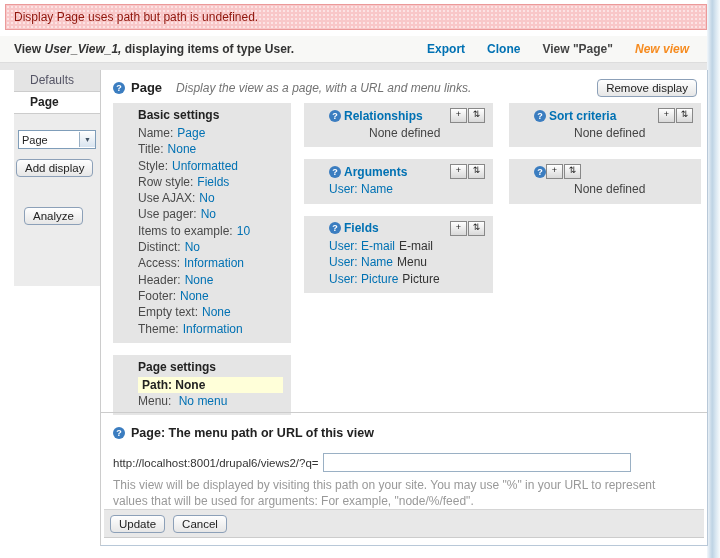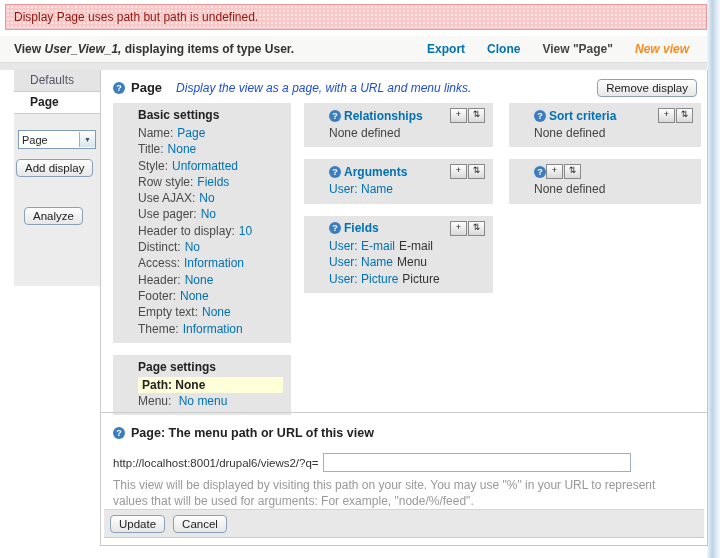--- a/index.html
+++ b/index.html
@@ -48,21 +48,21 @@
       border:1px solid #8ca0b8;border-radius:4px;padding:2px 8px;font-size:11.5px;
       color:#222;cursor:pointer;white-space:nowrap;}
   .side-panel .btn.add{margin:10px 0 0 2px;}
   .side-panel .btn.analyze{margin:30px 0 0 10px;}
 
   
   .main{position:absolute;left:100px;top:70px;width:606px;height:475px;background:#fff;
       border-left:1px solid #ccc;border-right:1px solid #b8c8d8;border-bottom:1px solid #b8c8d8;}
   .disp-header{position:absolute;left:12px;top:10px;display:flex;align-items:center;gap:6px;}
   .disp-header .dtitle{font-weight:bold;font-size:13px;color:#222;}
-  .disp-header .ddesc{font-style:italic;color:#1d4ed8;margin-left:8px;}
+  .disp-header .ddesc{font-style:italic;color:#737373;margin-left:8px;}
   .remove-btn{position:absolute;right:10px;top:9px;}
 
   .help{display:inline-flex;width:12px;height:12px;border-radius:50%;background:#3b7dc0;
       color:#fff;font-size:9px;font-weight:bold;align-items:center;justify-content:center;
       flex:0 0 auto;cursor:pointer;}
 
   .col{position:absolute;top:33px;}
   .col1{left:12px;width:178px;}
   .col2{left:203px;width:189px;}
   .col3{left:408px;width:192px;}
@@ -70,21 +70,21 @@
   .cat-box{background:#e5e5e5;padding:5px 8px 6px 25px;margin-bottom:12px;}
   .cat-head{display:flex;align-items:center;margin-bottom:2px;}
   .cat-head .ctitle{color:#0071B3;font-weight:bold;margin-left:3px;flex:1;cursor:pointer;}
   .mini-btns{display:flex;gap:1px;}
   .mini-btn{width:15px;height:13px;background:linear-gradient(#fff,#d9d9d9);
       border:1px solid #888;font-size:9px;line-height:11px;text-align:center;
       color:#222;cursor:pointer;}
   .cat-item{line-height:16.4px;}
   .cat-item .lnk{color:#0071B3;cursor:pointer;}
   .cat-item .suffix{color:#333;margin-left:4px;}
-  .cat-empty{color:#444;line-height:16.4px;}
+  .cat-empty{color:#444;line-height:16.4px;margin-left:40px;}
 
   .bs-title{font-weight:bold;color:#222;margin-bottom:3px;}
   .bs-row{line-height:16.3px;color:#4a4a4a;}
   .bs-row .lnk{color:#0071B3;cursor:pointer;margin-left:4px;}
   .ps-row-path{background:#FFFFD9;font-weight:bold;color:#222;line-height:16.3px;padding-left:4px;}
   .ps-row-path .lnk{font-weight:bold;}
 
   
   .path-form{position:absolute;left:0;top:342px;width:606px;height:129px;
       border-top:1px solid #ccc;}
@@ -154,21 +154,21 @@
 
     <div class="col col1">
       <div class="cat-box dots">
         <div class="bs-title">Basic settings</div>
         <div class="bs-row"><span>Name:</span><span class="lnk">Page</span></div>
         <div class="bs-row"><span>Title:</span><span class="lnk">None</span></div>
         <div class="bs-row"><span>Style:</span><span class="lnk">Unformatted</span></div>
         <div class="bs-row"><span>Row style:</span><span class="lnk">Fields</span></div>
         <div class="bs-row"><span>Use AJAX:</span><span class="lnk">No</span></div>
         <div class="bs-row"><span>Use pager:</span><span class="lnk">No</span></div>
-        <div class="bs-row"><span>Header to display:</span><span class="lnk">10</span></div>
+        <div class="bs-row"><span>Items to example:</span><span class="lnk">10</span></div>
         <div class="bs-row"><span>Distinct:</span><span class="lnk">No</span></div>
         <div class="bs-row"><span>Access:</span><span class="lnk">Information</span></div>
         <div class="bs-row"><span>Header:</span><span class="lnk">None</span></div>
         <div class="bs-row"><span>Footer:</span><span class="lnk">None</span></div>
         <div class="bs-row"><span>Empty text:</span><span class="lnk">None</span></div>
         <div class="bs-row"><span>Theme:</span><span class="lnk">Information</span></div>
       </div>
 
       <div class="cat-box dots">
         <div class="bs-title">Page settings</div>

